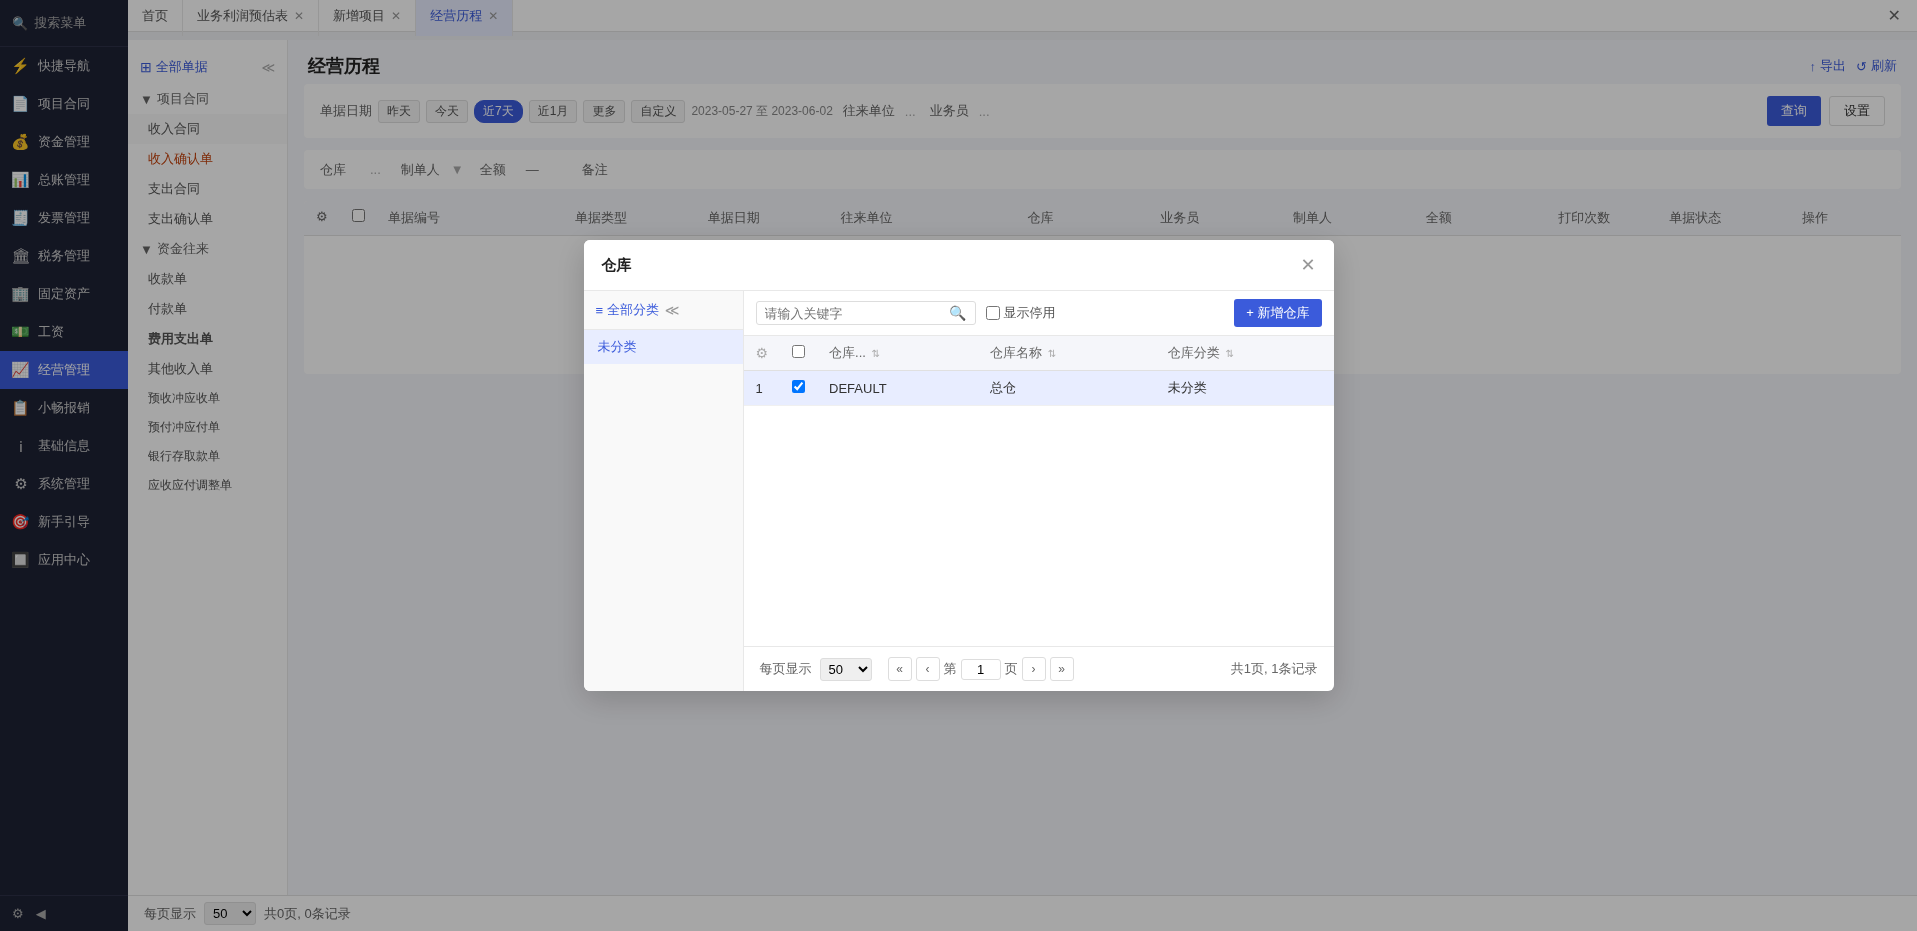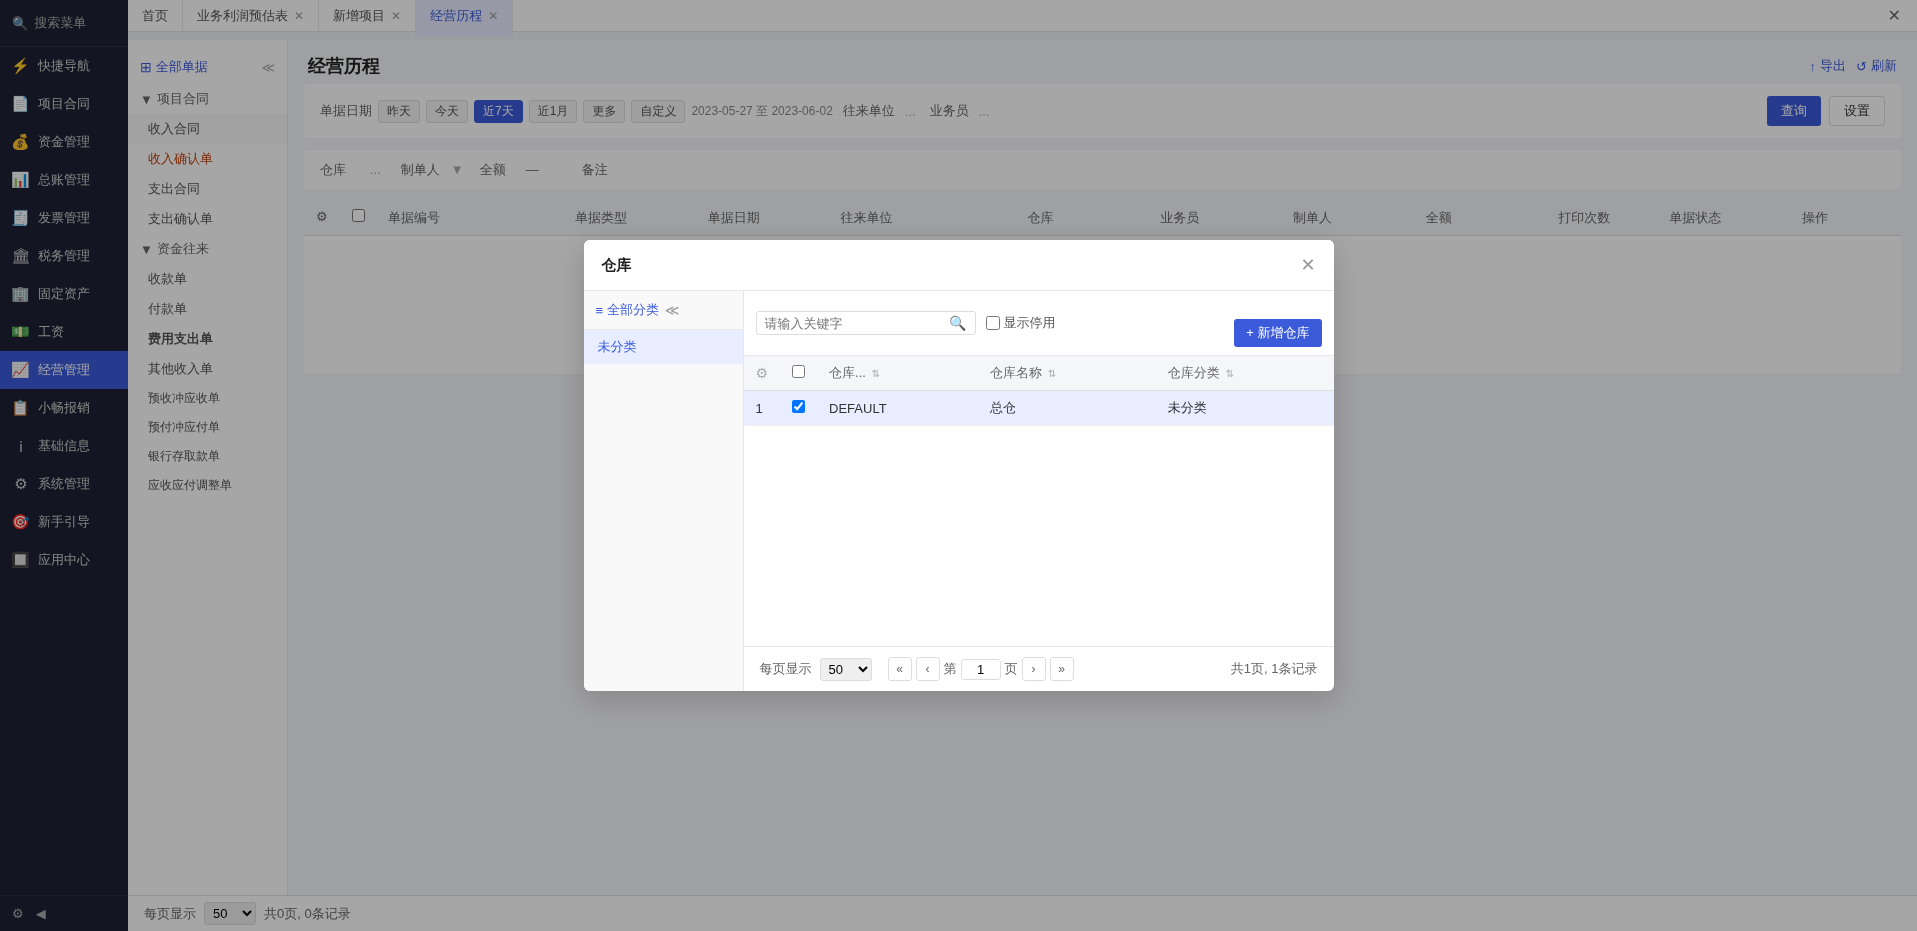--- a/index.html
+++ b/index.html
@@ -35,21 +35,21 @@
     
     .main-area {
       position: fixed; left: 128px; top: 40px; right: 0; bottom: 0; background: #f5f6fa; overflow: auto;
     }
     .filter-bar {
       background: #fff; margin: 0 16px 12px; padding: 12px 16px; border-radius: 4px; display: flex; flex-wrap: wrap; gap: 10px; align-items: center;
     }
     .filter-group { display: flex; align-items: center; gap: 6px; }
     .filter-label { color: #666; font-size: 13px; }
     .filter-date-btn { padding: 2px 8px; border-radius: 3px; font-size: 12px; color: #555; cursor: pointer; background: #f5f5f5; border: 1px solid #ddd; }
-    .filter-date-btn.active { background: #3b5bdb; color: #fff; border-color: #3b5bdb; }
+    .filter-date-btn.active { background: #3b5bdb; color: #fff; border-color: #3b5bdb; border-radius: 10px; }
     .filter-date-range { font-size: 12px; color: #888; }
     .filter-dots { color: #aaa; cursor: pointer; padding: 2px 4px; }
     .toolbar-right { margin-left: auto; display: flex; gap: 8px; }
     .btn-primary { background: #3b5bdb; color: #fff; border: none; padding: 5px 14px; border-radius: 3px; cursor: pointer; font-size: 13px; }
     .btn-default { background: #fff; color: #333; border: 1px solid #ddd; padding: 5px 14px; border-radius: 3px; cursor: pointer; font-size: 13px; }
 
     .filter-row2 { background: #fff; margin: 0 16px 12px; padding: 10px 16px; border-radius: 4px; display: flex; align-items: center; gap: 16px; }
     .filter-row2 .filter-label { min-width: 40px; }
 
     
@@ -93,21 +93,21 @@
     .right-toolbar {
       padding: 8px 12px; display: flex; align-items: center; gap: 10px; border-bottom: 1px solid #e8e8e8;
     }
     .search-box {
       display: flex; align-items: center; border: 1px solid #ddd; border-radius: 3px; padding: 3px 8px; gap: 1px; background: #fff; flex: 1; max-width: 220px;
     }
     .search-box input { border: none; outline: none; font-size: 13px; width: 100%; color: #333; }
     .search-icon { color: #aaa; font-size: 14px; }
     .show-disabled { display: flex; align-items: center; gap: 4px; font-size: 13px; color: #555; }
     .checkbox { width: 14px; height: 14px; border: 1px solid #ddd; border-radius: 2px; cursor: pointer; }
-    .add-btn { margin-left: auto; background: #3b5bdb; color: #fff; border: none; padding: 5px 12px; border-radius: 3px; cursor: pointer; font-size: 13px; display: flex; align-items: center; gap: 4px; margin-top: 20px; }
+    .add-btn { margin-left: auto; background: #3b5bdb; color: #fff; border: none; padding: 5px 12px; border-radius: 3px; cursor: pointer; font-size: 13px; display: flex; align-items: center; gap: 4px; }
 
     
     .dialog-table { flex: 1; overflow: auto; }
     .dtable { width: 100%; border-collapse: collapse; font-size: 13px; }
     .dtable thead tr { background: #f5f6fa; }
     .dtable th { padding: 8px 12px; text-align: left; color: #666; font-weight: 500; border-bottom: 1px solid #e0e0e0; white-space: nowrap; }
     .dtable td { padding: 8px 12px; border-bottom: 1px solid #f0f0f0; }
     .dtable tr.selected { background: #e8edff; }
     .sort-icon { font-size: 10px; color: #aaa; margin-left: 2px; }
     .gear-icon { color: #aaa; font-size: 14px; cursor: pointer; }

